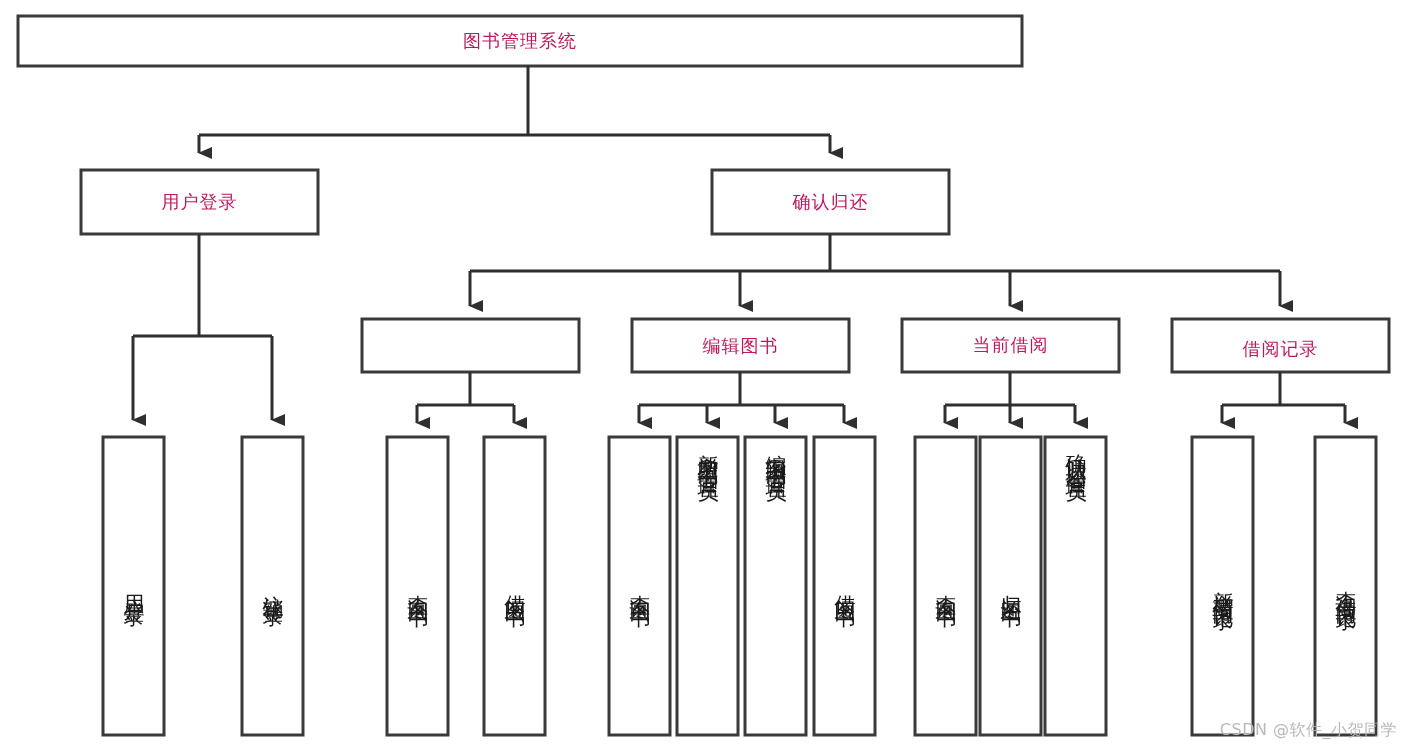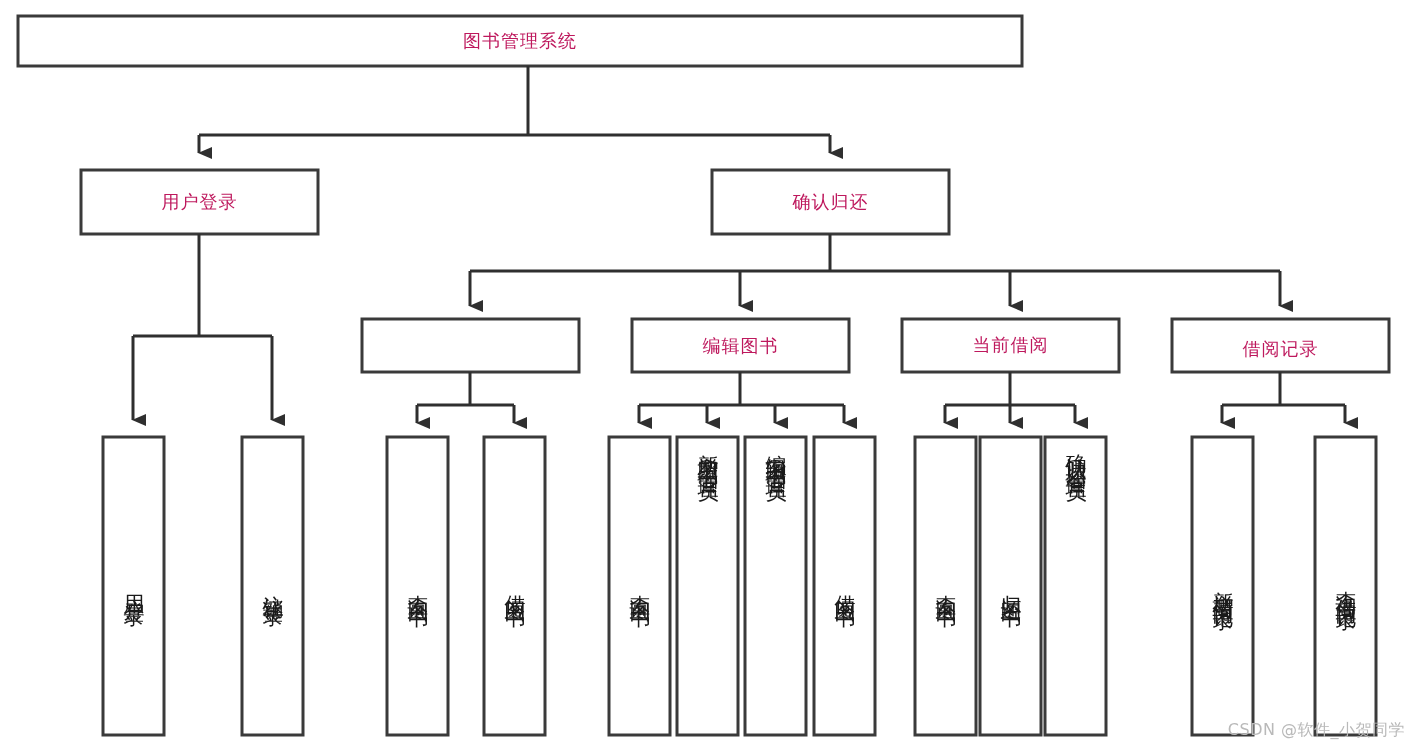--- a/index.html
+++ b/index.html
@@ -69,21 +69,21 @@
   .hlabel-text {
     font-family: "DejaVu Sans", "Liberation Sans", sans-serif;
     font-size: 18px;
     color: #be185d;
     letter-spacing: 1px;
     white-space: nowrap;
     text-align: right;
   }
   .watermark {
     position: absolute;
-    right: 0;
+    right: 8px;
     bottom: 6px;
     font-family: "DejaVu Sans", "Liberation Sans", sans-serif;
     font-size: 16px;
     color: #b9b9b9;
     letter-spacing: 0.5px;
     white-space: nowrap;
   }
 </style>
 </head>
 <body>

